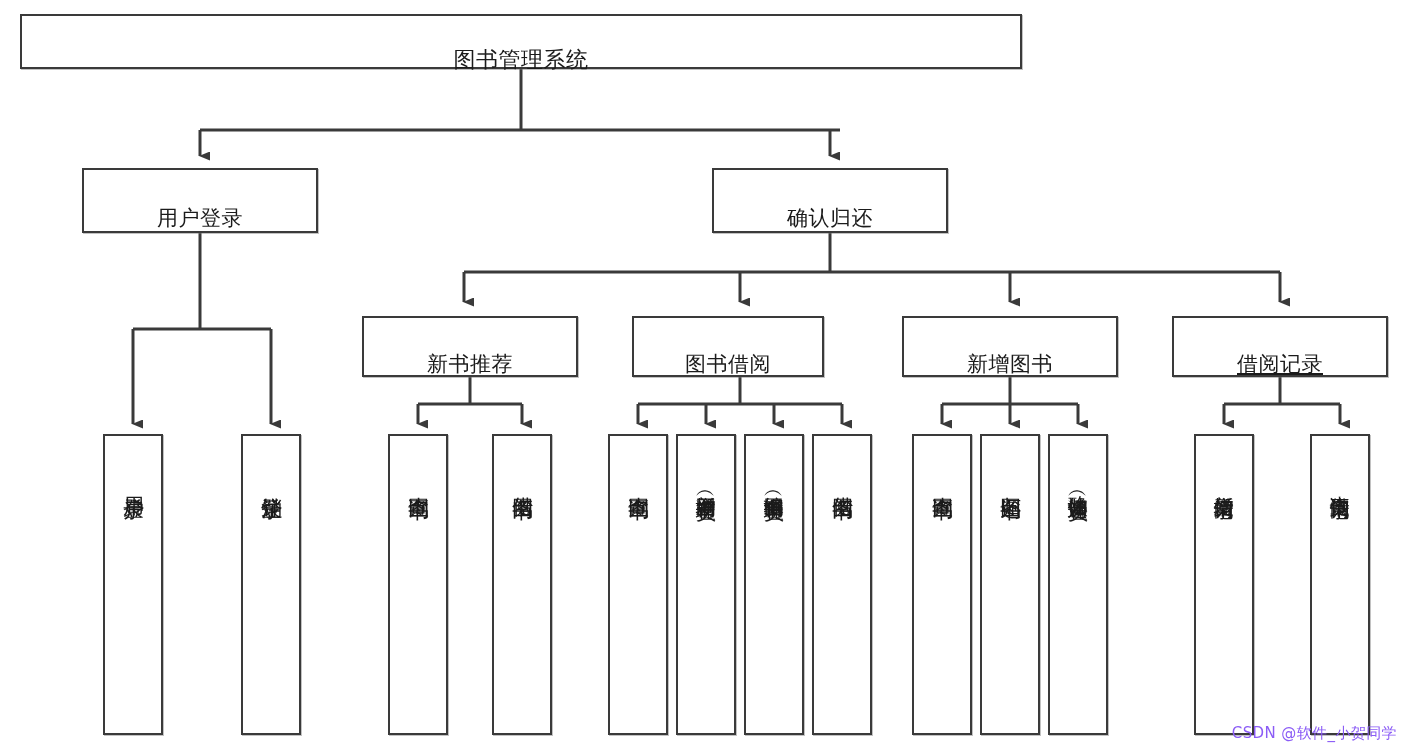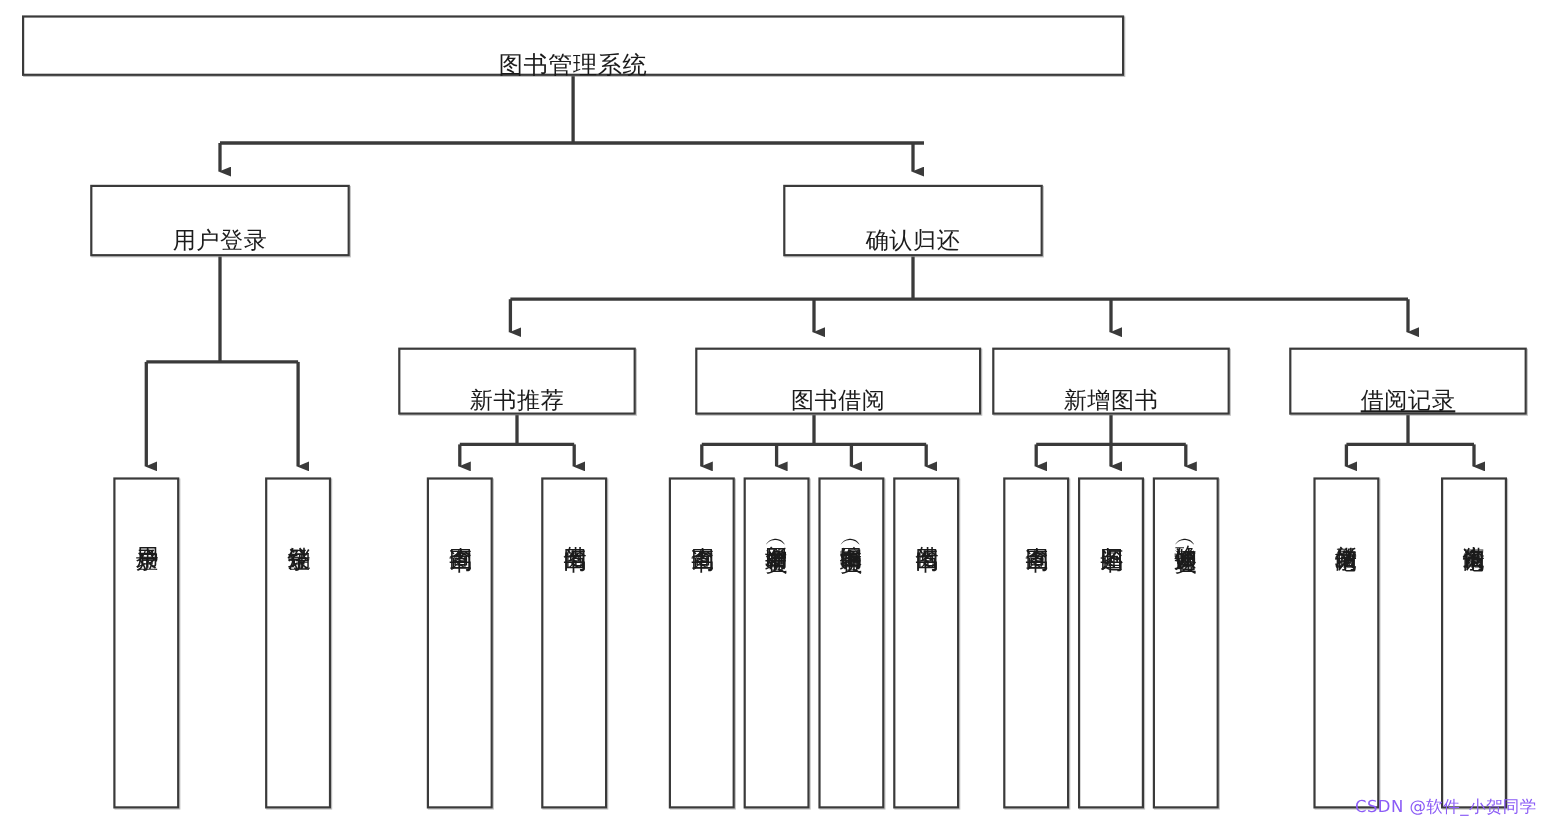--- a/index.html
+++ b/index.html
@@ -138,21 +138,21 @@
   </div>
 
   <div class="node node-h" style="left:712px; top:168px; width:236px; height:65px;">
     <span class="lbl">确认归还</span>
   </div>
 
   <div class="node node-h" style="left:362px; top:316px; width:216px; height:61px;">
     <span class="lbl">新书推荐</span>
   </div>
 
-  <div class="node node-h" style="left:632px; top:316px; width:260px; height:61px;">
+  <div class="node node-h" style="left:632px; top:316px; width:192px; height:61px;">
     <span class="lbl">图书借阅</span>
   </div>
 
   <div class="node node-h" style="left:902px; top:316px; width:216px; height:61px;">
     <span class="lbl">新增图书</span>
   </div>
 
   <div class="node node-h" style="left:1172px; top:316px; width:216px; height:61px;text-decoration:underline;">
     <span class="lbl">借阅记录</span>
   </div>

